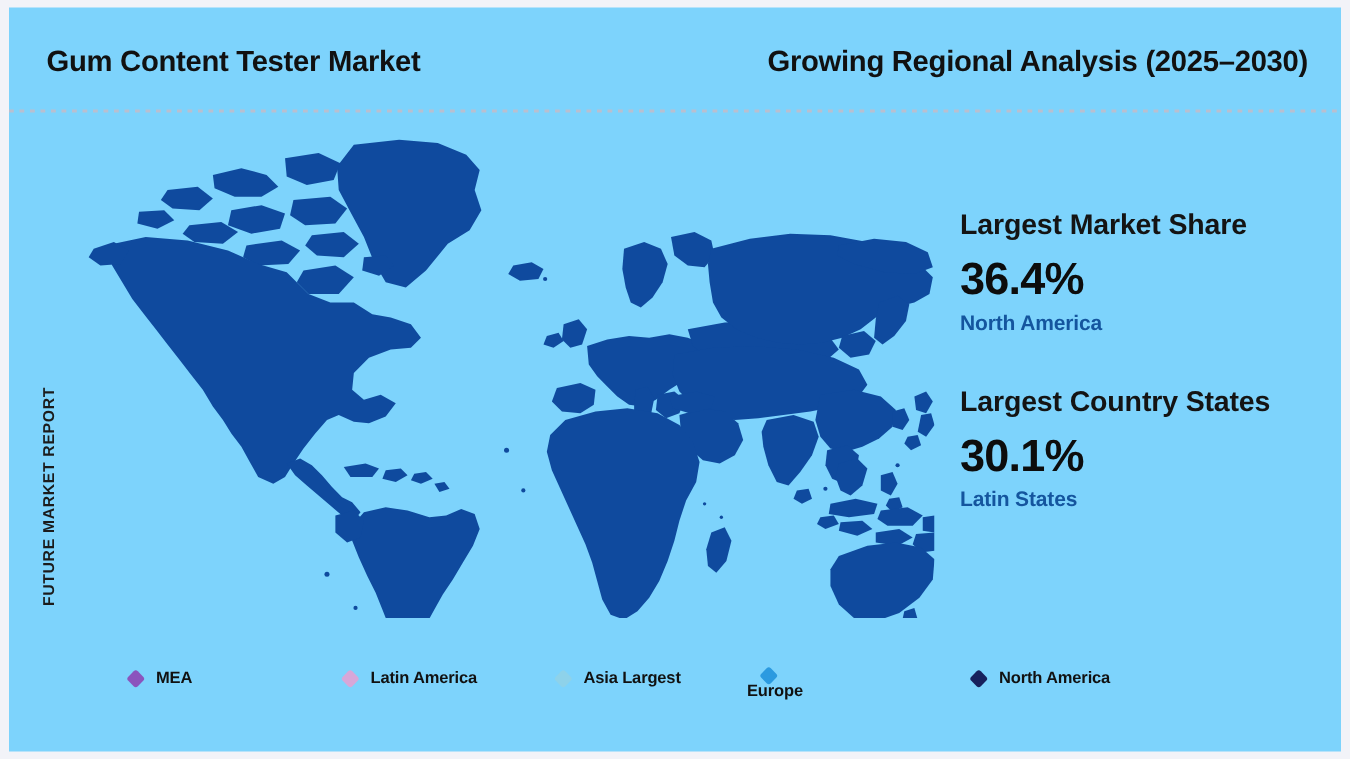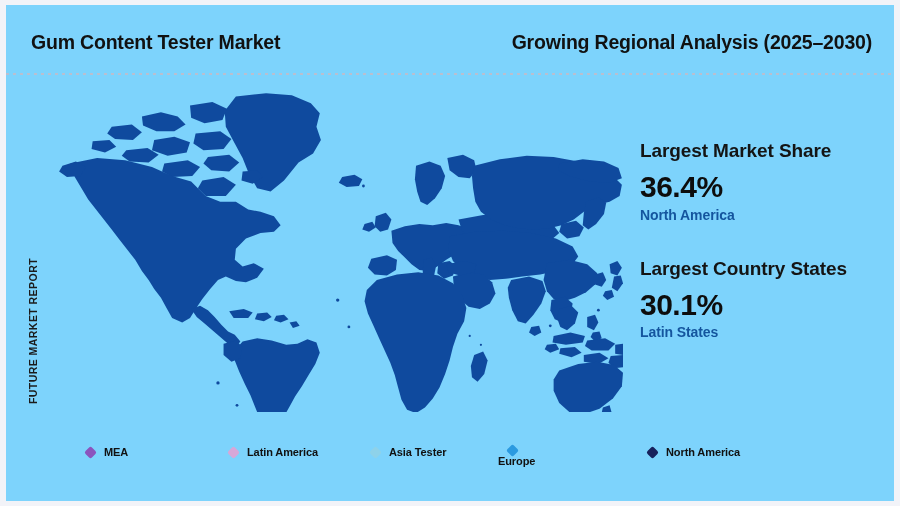--- a/index.html
+++ b/index.html
@@ -329,21 +329,21 @@
     <div class="legend-item" style="left:0px;">
       <span class="legend-dot" style="background: rgb(139, 84, 189);"></span>
       <span class="legend-text">MEA</span>
     </div>
     <div class="legend-item" style="left:143px;justify-content:flex-end;">
       <span class="legend-dot" style="background: rgb(215, 167, 216);"></span>
       <span class="legend-text">Latin America</span>
     </div>
     <div class="legend-item" style="left:285px;">
       <span class="legend-dot" style="background: rgb(142, 210, 234);"></span>
-      <span class="legend-text">Asia Tester</span>
+      <span class="legend-text">Asia Largest</span>
     </div>
     <div class="legend-item" style="left:412px;flex-direction:column;">
       <span class="legend-dot" style="background: rgb(43, 154, 224);"></span>
       <span class="legend-text">Europe</span>
     </div>
     <div class="legend-item" style="left:562px;">
       <span class="legend-dot" style="background: rgb(23, 33, 92);"></span>
       <span class="legend-text">North America</span>
     </div>
   </div>

